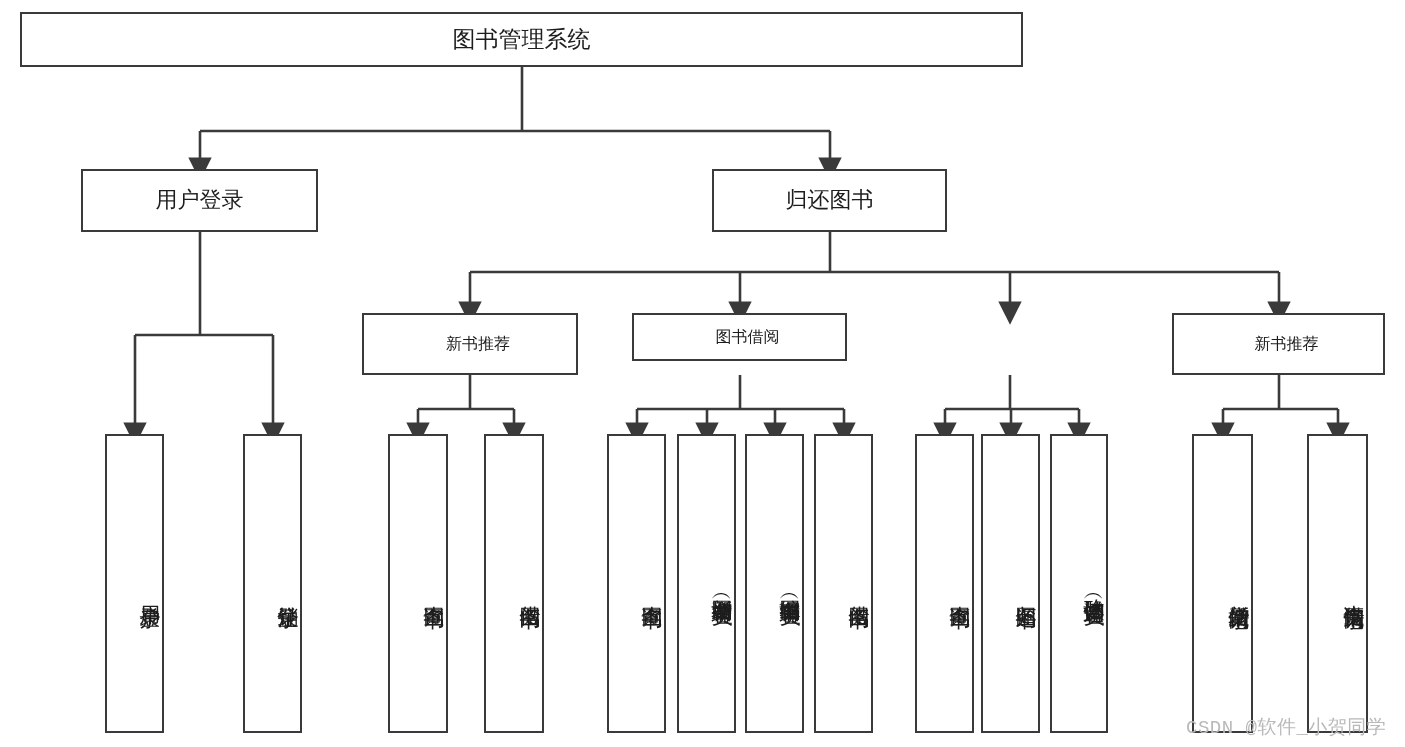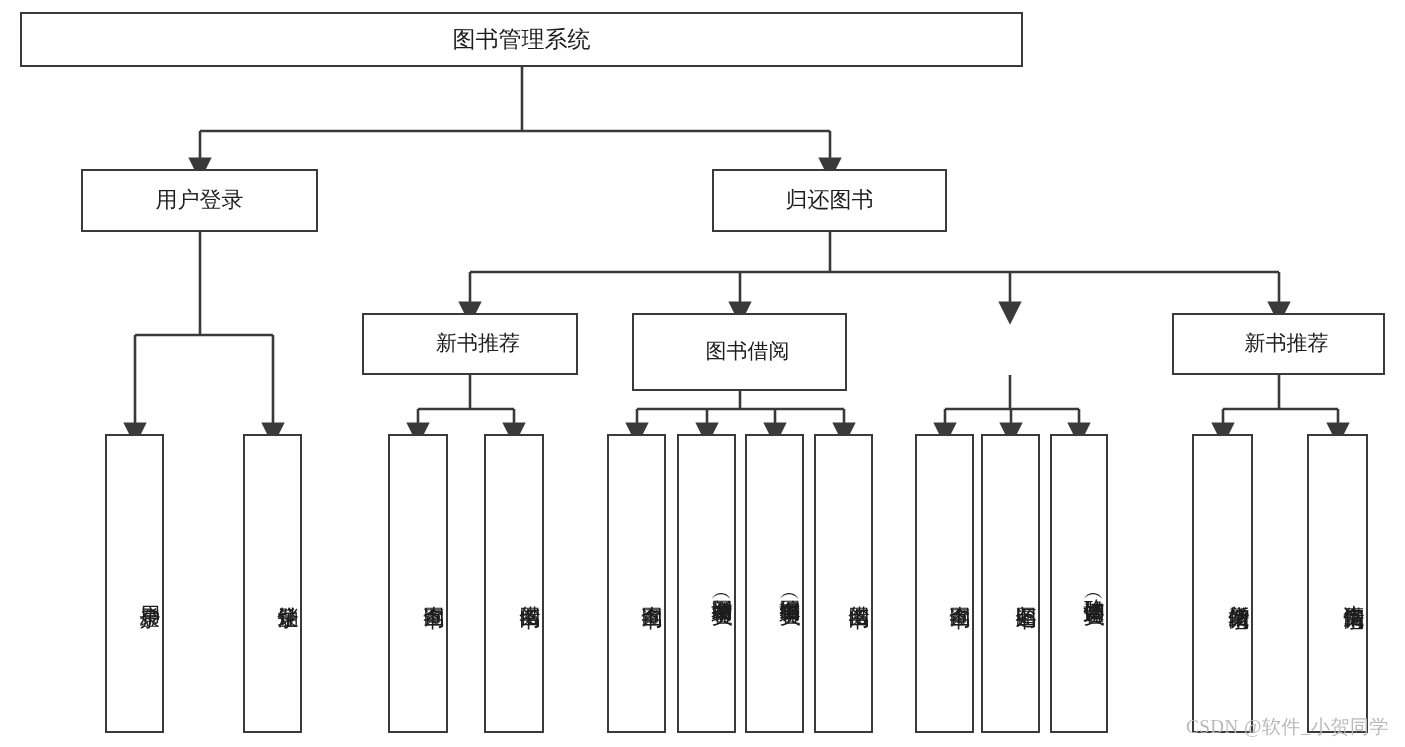--- a/index.html
+++ b/index.html
@@ -39,21 +39,21 @@
     line-height: 1.22;
     z-index: 2;
   }
   .node.root {
     font-size: 23px;
   }
   .node.level1 {
     font-size: 22px;
   }
   .node.level2 {
-    font-size: 21px;
+    font-size: 16px;
     padding-left: 16px;
   }
   .node.leaf {
     font-size: 21px;
     writing-mode: vertical-rl;
     text-orientation: upright;
     letter-spacing: 1px;
     padding-top: 14px;
     align-items: flex-start;
     justify-content: center;
@@ -64,21 +64,21 @@
   }
   .watermark {
     position: absolute;
     left: 1186px;
     top: 714px;
     font-size: 19px;
     color: #b9b9b9;
     letter-spacing: 0.5px;
     z-index: 3;
     white-space: nowrap;
-    font-family: Liberation Serif, serif;
+    font-family: Liberation Mono, monospace;
   }
 </style>
 </head>
 <body>
 
 <div id="canvas">
 
   <svg id="wires" viewBox="0 0 1405 747" xmlns="http://www.w3.org/2000/svg">
     <defs>
       <marker id="arrow" markerWidth="9" markerHeight="9" refX="1" refY="4.5" orient="auto" markerUnits="strokeWidth">
@@ -121,21 +121,21 @@
         <path d="M 1338 409 L 1338 425" marker-end="url(#arrow)"></path>
       </g>
   </svg>
 
   <div class="node root" style="left: 20px; top: 12px; width: 1003px; height: 55px;">图书管理系统</div>
 
   <div class="node level1" style="left: 81px; top: 169px; width: 237px; height: 63px;">用户登录</div>
   <div class="node level1" style="left: 712px; top: 169px; width: 235px; height: 63px;">归还图书</div>
 
   <div class="node level2" style="left: 362px; top: 313px; width: 216px; height: 62px;">新书推荐</div>
-  <div class="node level2" style="left: 632px; top: 313px; width: 215px; height: 78px;">图书借阅</div>
+  <div class="node level2" style="left: 632px; top: 313px; width: 215px; height: 48px;">图书借阅</div>
   <div class="node level2" style="left: 1172px; top: 313px; width: 213px; height: 62px;">新书推荐</div>
 
   <div class="node leaf" style="left: 105px; top: 434px; width: 59px; height: 299px;">用户登录</div>
   <div class="node leaf" style="left: 243px; top: 434px; width: 59px; height: 299px;">注销登录</div>
   <div class="node leaf" style="left: 388px; top: 434px; width: 60px; height: 299px;">查询图书</div>
   <div class="node leaf" style="left: 484px; top: 434px; width: 60px; height: 299px;">借阅图书</div>
   <div class="node leaf" style="left: 607px; top: 434px; width: 59px; height: 299px;">查询图书</div>
   <div class="node leaf tall" style="left: 677px; top: 434px; width: 59px; height: 299px;">新增图书（管理员）</div>
   <div class="node leaf tall" style="left: 745px; top: 434px; width: 59px; height: 299px;">编辑图书（管理员）</div>
   <div class="node leaf" style="left: 814px; top: 434px; width: 59px; height: 299px;">借阅图书</div>

